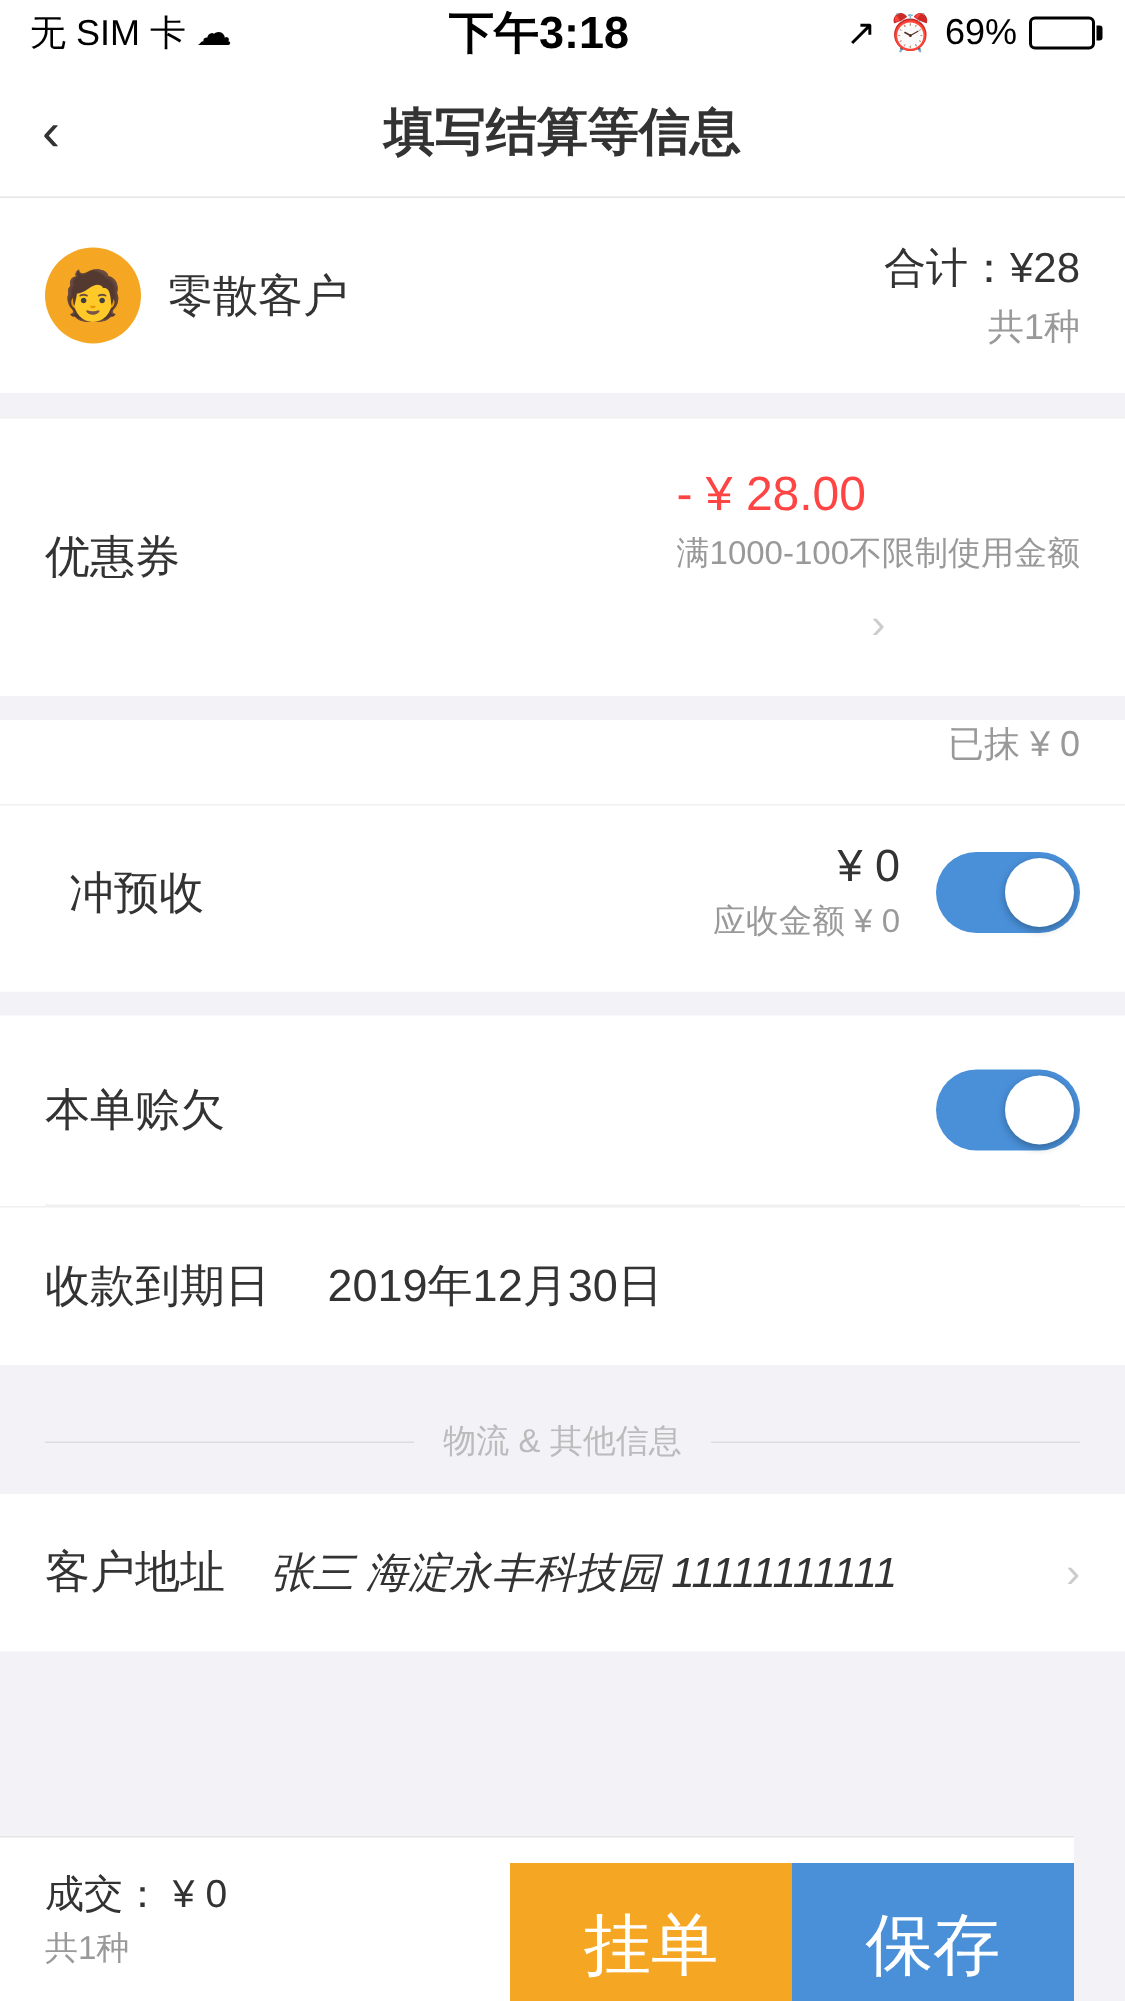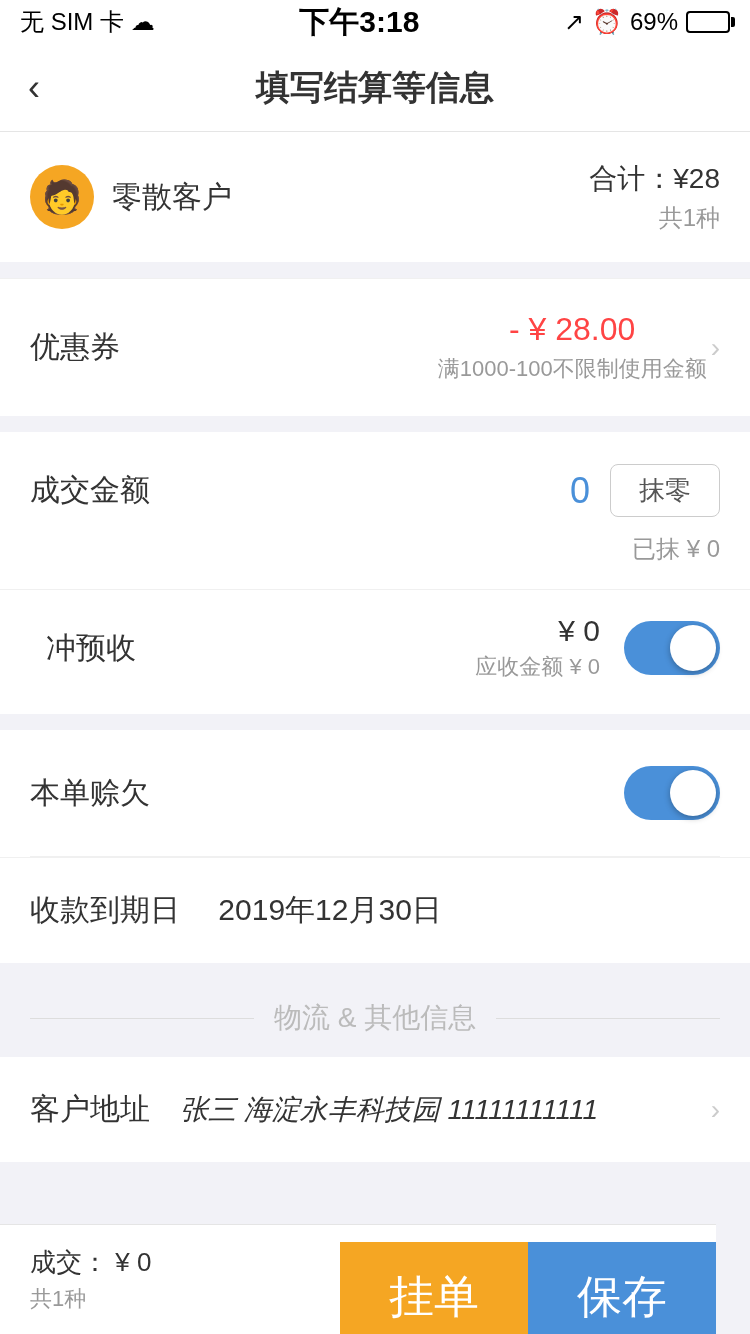--- a/index.html
+++ b/index.html
@@ -118,21 +118,21 @@
     .row-item {
       display: flex;
       align-items: center;
       justify-content: space-between;
       padding: 32px 30px;
       background: #fff;
       border-top: 1px solid #f0f0f0;
       position: relative;
     }
     .row-label { font-size: 30px; color: #333; }
-    .row-right { display: flex; align-items: center; gap: 4px; text-align: center; }
+    .row-right { display: flex; align-items: center; gap: 16px; text-align: left; flex-direction: column; }
     .coupon-value { font-size: 32px; color: #ff4444; font-weight: 500; }
     .coupon-desc { font-size: 22px; color: #999; margin-top: 6px; }
     .chevron-icon { color: #ccc; font-size: 28px; }
 
     
     .amount-section {
       background: #fff;
       margin-bottom: 16px;
     }
     .amount-row {
@@ -210,21 +210,21 @@
     
     .duedate-row {
       padding: 32px 30px;
       font-size: 30px;
       color: #333;
       background: #fff;
       border-top: 1px solid #f0f0f0;
     }
     .duedate-row span { margin-right: 30px; }
     .logistics-title {
-      font-size: 28px;
+      font-size: 22px;
       color: #bbb;
       text-align: center;
       position: relative;
       display: flex;
       align-items: center;
       justify-content: center;
       gap: 20px;
     }
     .logistics-title::before,
     .logistics-title::after {
@@ -329,27 +329,20 @@
         <div>
           <div class="coupon-value">- ¥ 28.00</div>
           <div class="coupon-desc">满1000-100不限制使用金额</div>
         </div>
         <span class="chevron-icon">›</span>
       </div>
     </div>
   </div>
 
   <div class="amount-section">
-    <div class="amount-row">
-      <span class="row-label">成交金额</span>
-      <div class="amount-actions">
-        <span class="amount-value">0</span>
-        <button class="round-btn">抹零</button>
-      </div>
-    </div>
     <div class="amount-sub">已抹  ¥ 0</div>
 
     <div class="prereceive-row">
       <span class="row-label">冲预收</span>
       <div class="prereceive-right">
         <div>
           <div class="prereceive-amount">¥ 0</div>
           <div class="prereceive-sub">应收金额 ¥ 0</div>
         </div>
         <div class="toggle">

